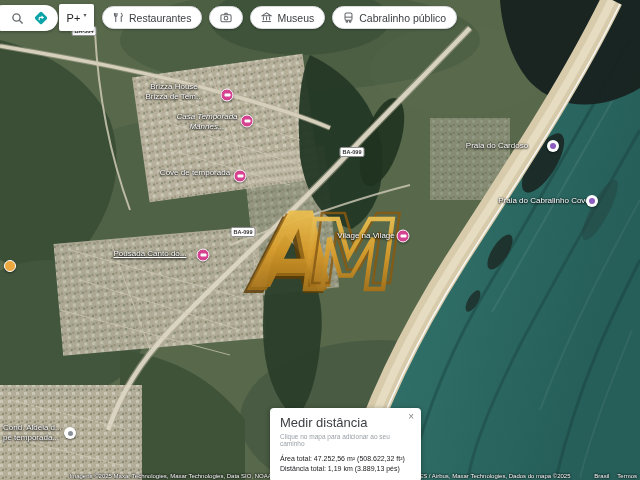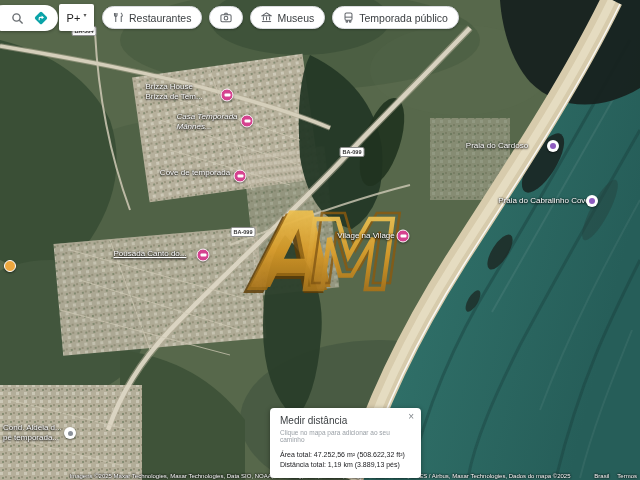--- a/index.html
+++ b/index.html
@@ -17,42 +17,42 @@
     font-size:11px;color:#222;z-index:30;cursor:pointer;}
   .layers-btn .caret{font-size:6px;color:#555;margin-top:-6px;}
   .chip-row{position:absolute;left:102px;top:6px;display:flex;gap:7px;z-index:30;}
   .chip{height:23px;background:#fff;border:1px solid #dadce0;border-radius:12px;display:flex;
     align-items:center;gap:5px;padding:0 10px;font-size:10.5px;color:#3c4043;white-space:nowrap;
     box-shadow:0 1px 2px rgba(0,0,0,.25);cursor:pointer;}
   .chip svg{flex:0 0 auto;}
 
   
   .map-label{position:absolute;transform:translate(-50%,0);color:#fff;font-size:8px;line-height:9.5px;
-    text-align:left;text-shadow:0 0 2px #000,0 1px 2px rgba(0,0,0,.9);white-space:nowrap;z-index:10;}
+    text-align:center;text-shadow:0 0 2px #000,0 1px 2px rgba(0,0,0,.9);white-space:nowrap;z-index:10;}
   .map-label.left{transform:none;text-align:left;}
   .pin{position:absolute;transform:translate(-50%,-50%);border-radius:50%;z-index:11;cursor:pointer;}
   .pin-pink{width:13px;height:13px;background:#d5428f;border:1.5px solid #fff;
     box-shadow:0 1px 2px rgba(0,0,0,.45);display:flex;align-items:center;justify-content:center;}
   .pin-pink i{display:block;width:6px;height:3px;background:#fff;border-radius:1px;}
   .pin-beach{width:12px;height:12px;background:#fff;box-shadow:0 1px 2px rgba(0,0,0,.45);
     display:flex;align-items:center;justify-content:center;}
   .pin-beach i{display:block;width:6px;height:6px;border-radius:50%;background:#8e5bbf;}
   .pin-white{width:12px;height:12px;background:#fff;box-shadow:0 1px 2px rgba(0,0,0,.45);
     display:flex;align-items:center;justify-content:center;}
   .pin-white i{display:block;width:5px;height:5px;border-radius:50%;background:#8a9099;}
   .pin-orange{width:12px;height:12px;background:#eda73f;border:1.5px solid #fff;
     box-shadow:0 1px 2px rgba(0,0,0,.45);}
   .shield{position:absolute;transform:translate(-50%,-50%);background:#fff;border:1px solid #8f8f8f;
     border-radius:2px;font-size:5.5px;font-weight:bold;color:#333;padding:1px 2px;line-height:6px;
     z-index:9;white-space:nowrap;}
 
   
   .measure-panel{position:absolute;left:270px;top:408px;width:151px;background:#fff;border-radius:4px;
     box-shadow:0 1px 5px rgba(0,0,0,.4);padding:7px 10px 8px;z-index:25;}
-  .measure-title{font-size:10px;color:#3c4043;margin-bottom:3px;}
+  .measure-title{font-size:13px;color:#3c4043;margin-bottom:3px;}
   .measure-close{position:absolute;right:7px;top:4px;font-size:10px;color:#80868b;cursor:pointer;line-height:10px;}
   .measure-hint{font-size:6.5px;color:#9aa0a6;margin-bottom:7px;}
   .measure-line{font-size:7px;color:#202124;line-height:10px;white-space:nowrap;}
 
   
   .attribution{position:absolute;left:0;right:0;bottom:1px;display:flex;justify-content:center;
     font-size:6px;color:#fff;text-shadow:0 0 2px #000,0 0 2px #000;z-index:20;white-space:nowrap;}
   .attr-right{position:absolute;right:3px;bottom:1px;display:flex;gap:8px;font-size:6px;color:#fff;
     text-shadow:0 0 2px #000,0 0 2px #000;z-index:20;}
 </style>
@@ -264,21 +264,21 @@
     </div>
     <div class="chip">
       <svg width="11" height="11" viewBox="0 0 12 12">
           <g stroke="#5f6368" stroke-width="1.1" fill="none">
             <rect x="2.2" y="1" width="7.6" height="8" rx="1.5"></rect>
             <path d="M2.2 5.6 h7.6"></path>
             <circle cx="4.2" cy="10.4" r=".9"></circle>
             <circle cx="7.8" cy="10.4" r=".9"></circle>
           </g>
         </svg>
-      <span>Temporada público</span>
+      <span>Cabralinho público</span>
     </div>
 
   </div>
 
   <div class="measure-panel">
     <div class="measure-close">×</div>
     <div class="measure-title">Medir distância</div>
     <div class="measure-hint">Clique no mapa para adicionar ao seu caminho</div>
     <div class="measure-line">Área total: 47.252,56 m² (508.622,32 ft²)</div>
     <div class="measure-line">Distância total: 1,19 km (3.889,13 pés)</div>

